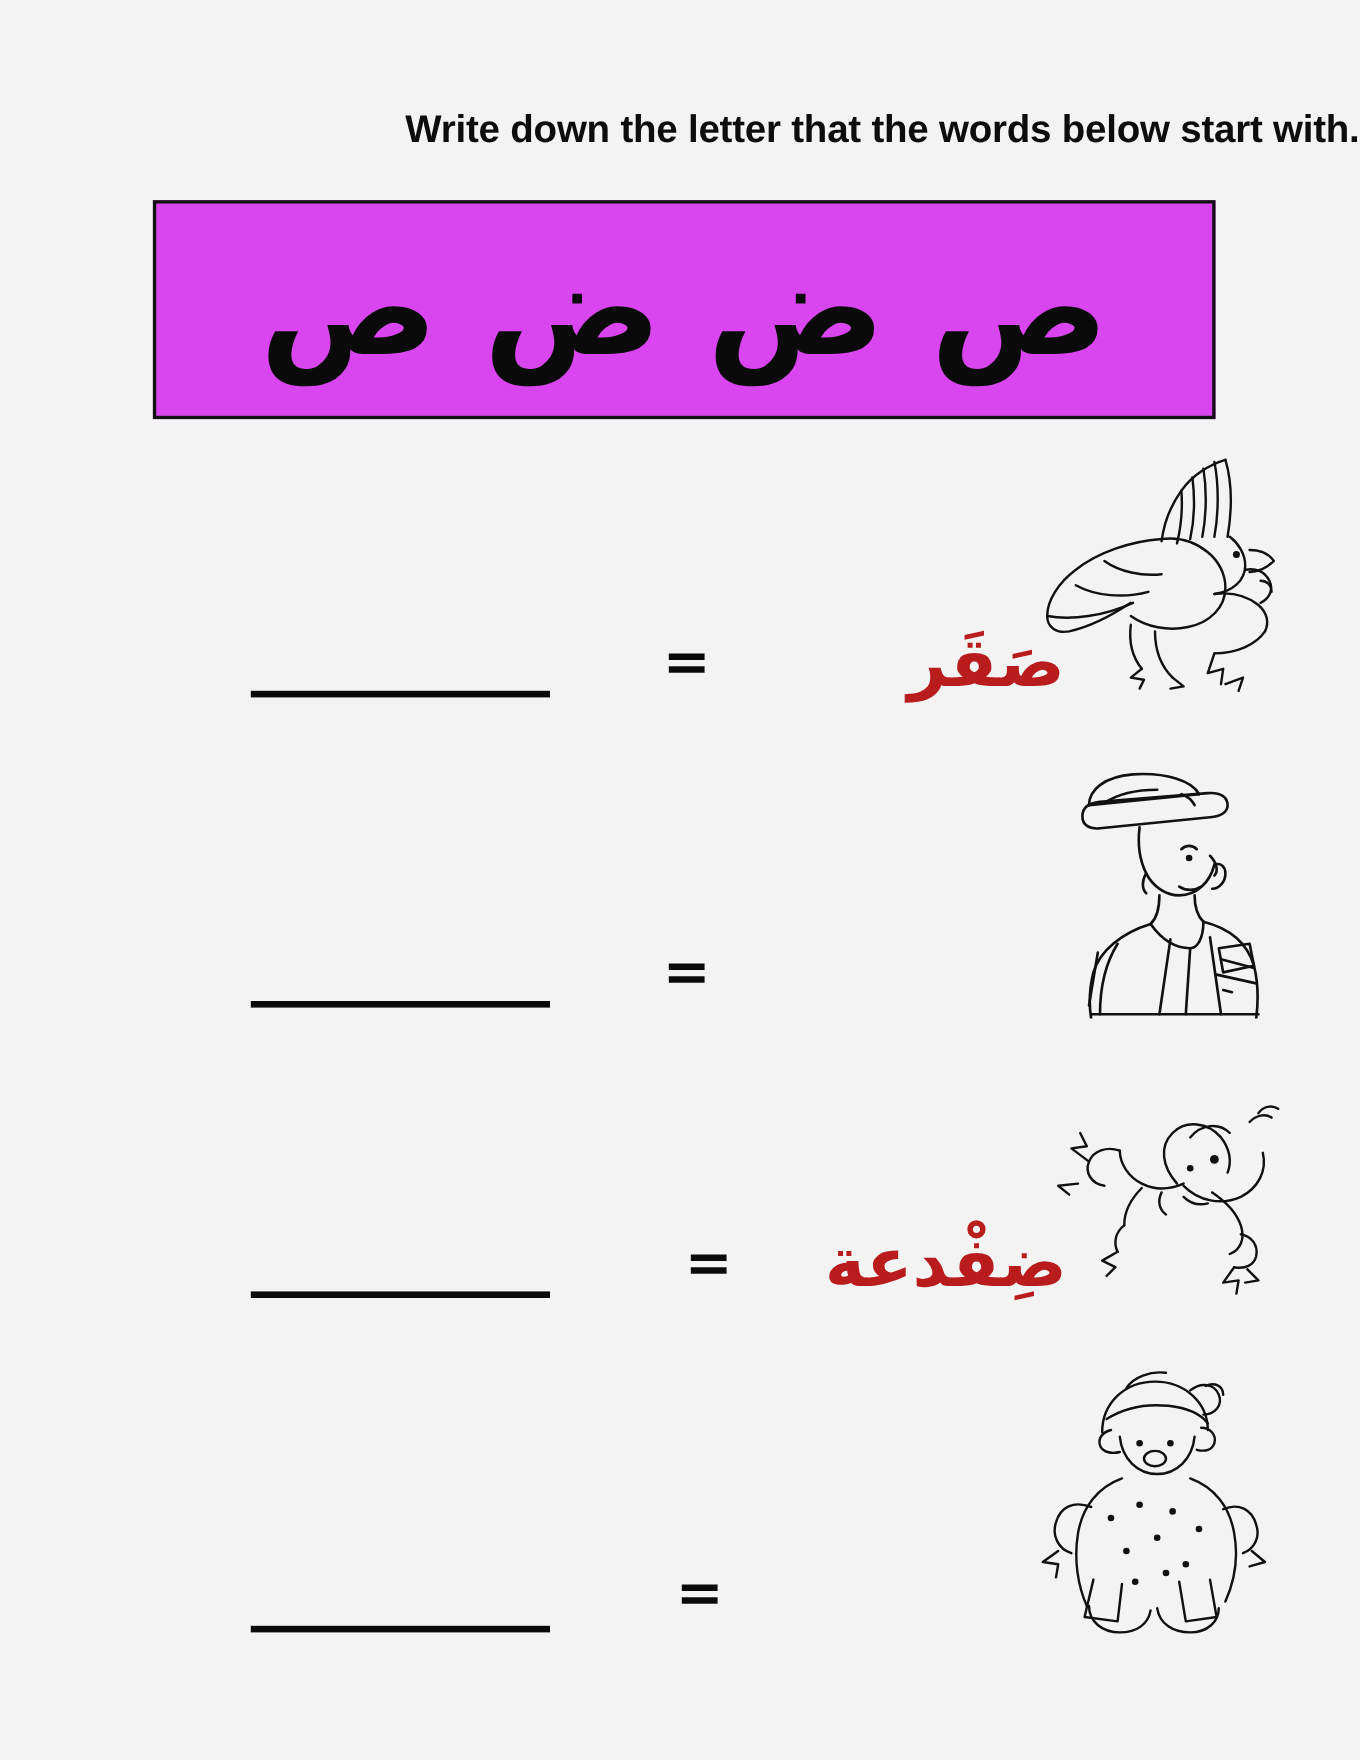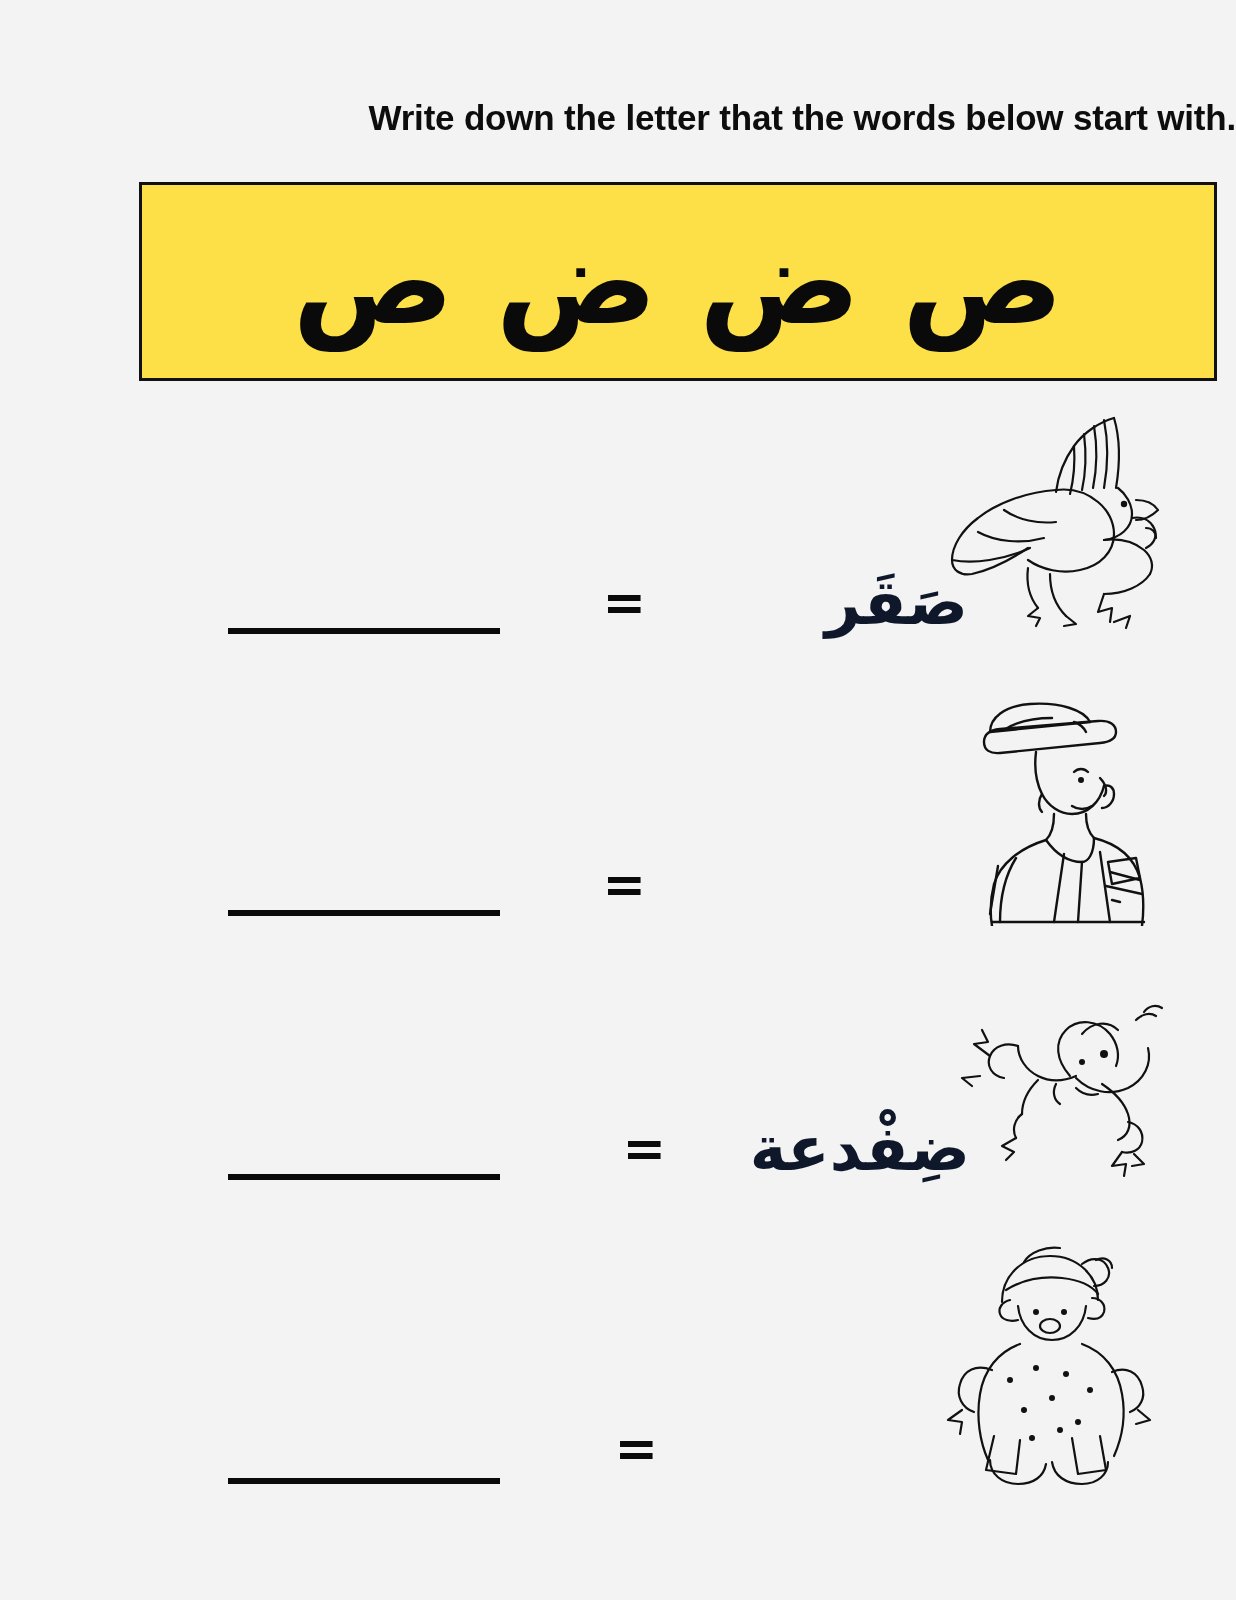--- a/index.html
+++ b/index.html
@@ -28,24 +28,24 @@
     text-align: right;
     font-size: 35px;
     font-weight: bold;
     letter-spacing: -0.2px;
     color: #0d0d0d;
   }
   .letters-box {
     position: absolute;
     top: 182px;
     left: 139px;
-    width: 1078px;
+    width: 966px;
     height: 199px;
     border: 3px solid #111;
-    background: #fde047;
+    background: #d946ef;
     box-sizing: border-box;
   }
   .letters-row {
     position: absolute;
     top: 50%;
     left: 0;
     width: 100%;
     transform: translateY(-50%);
     text-align: center;
     direction: rtl;
@@ -70,21 +70,21 @@
   .row-4 { top: 1240px; }
 
   .word {
     position: absolute;
     right: 260px;
     top: 118px;
     direction: rtl;
     font-family: "DejaVu Sans", sans-serif;
     font-size: 62px;
     font-weight: bold;
-    color: #0f172a;
+    color: #b91c1c;
     white-space: nowrap;
     transform: translateY(-50%);
   }
   .equals {
     position: absolute;
     right: 588px;
     top: 118px;
     transform: translateY(-50%);
     font-family: "DejaVu Sans", sans-serif;
     font-size: 52px;

